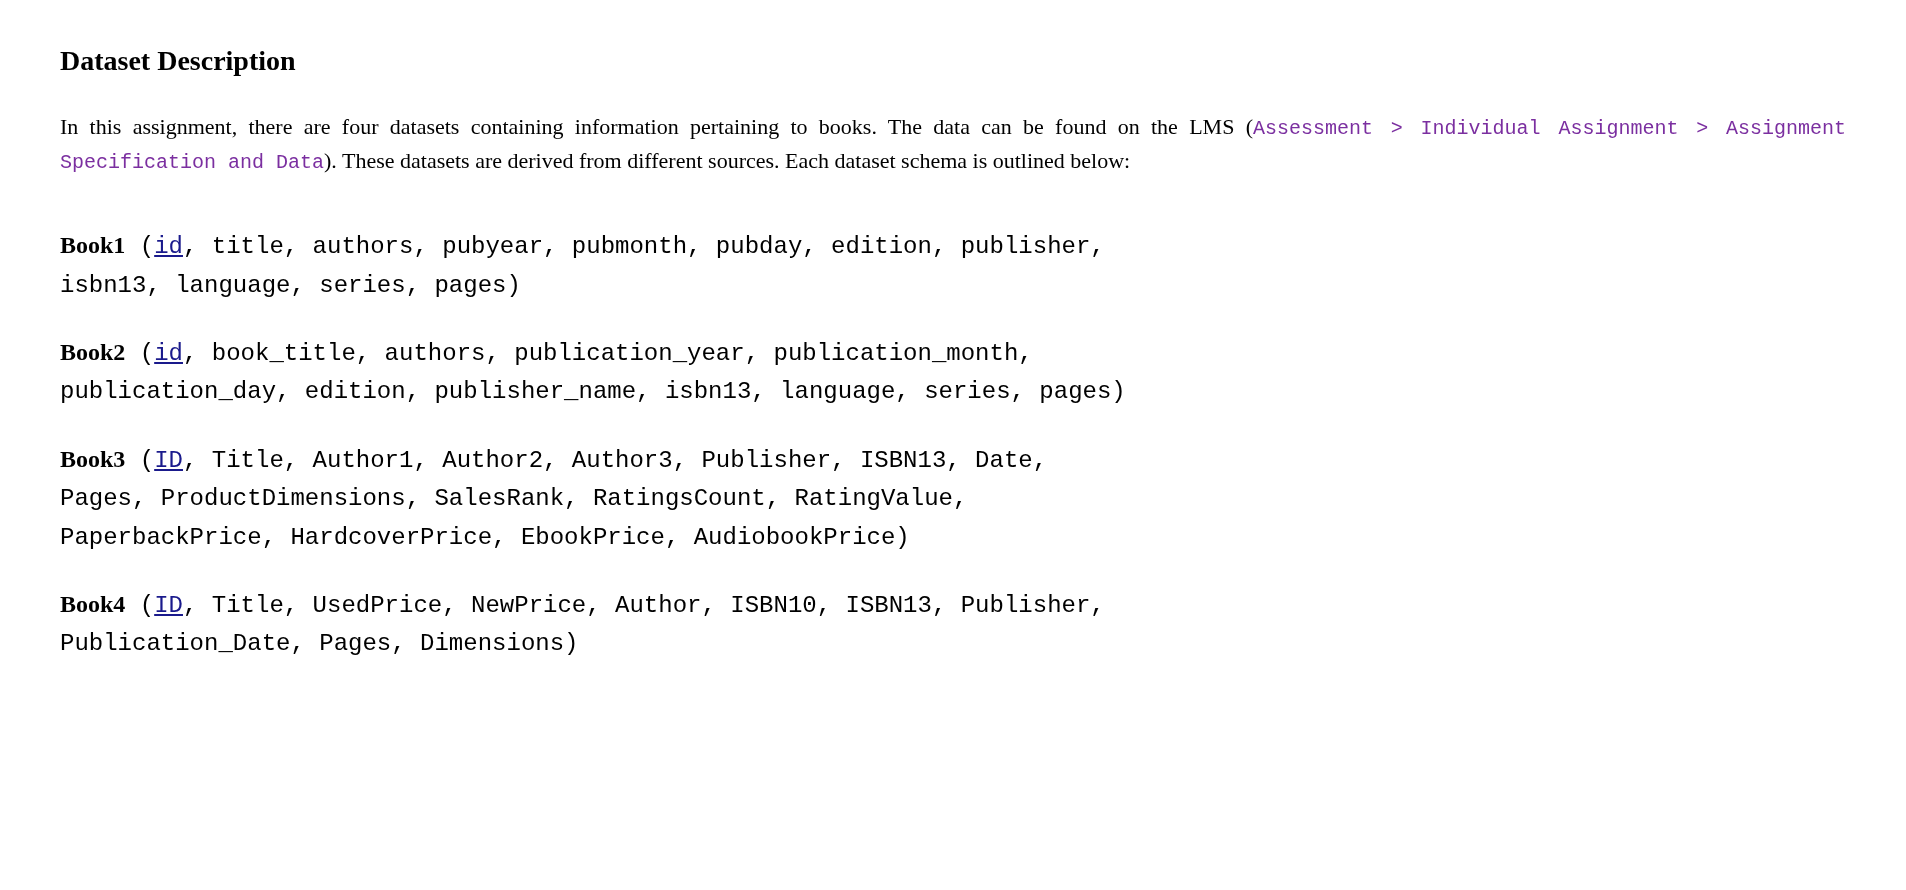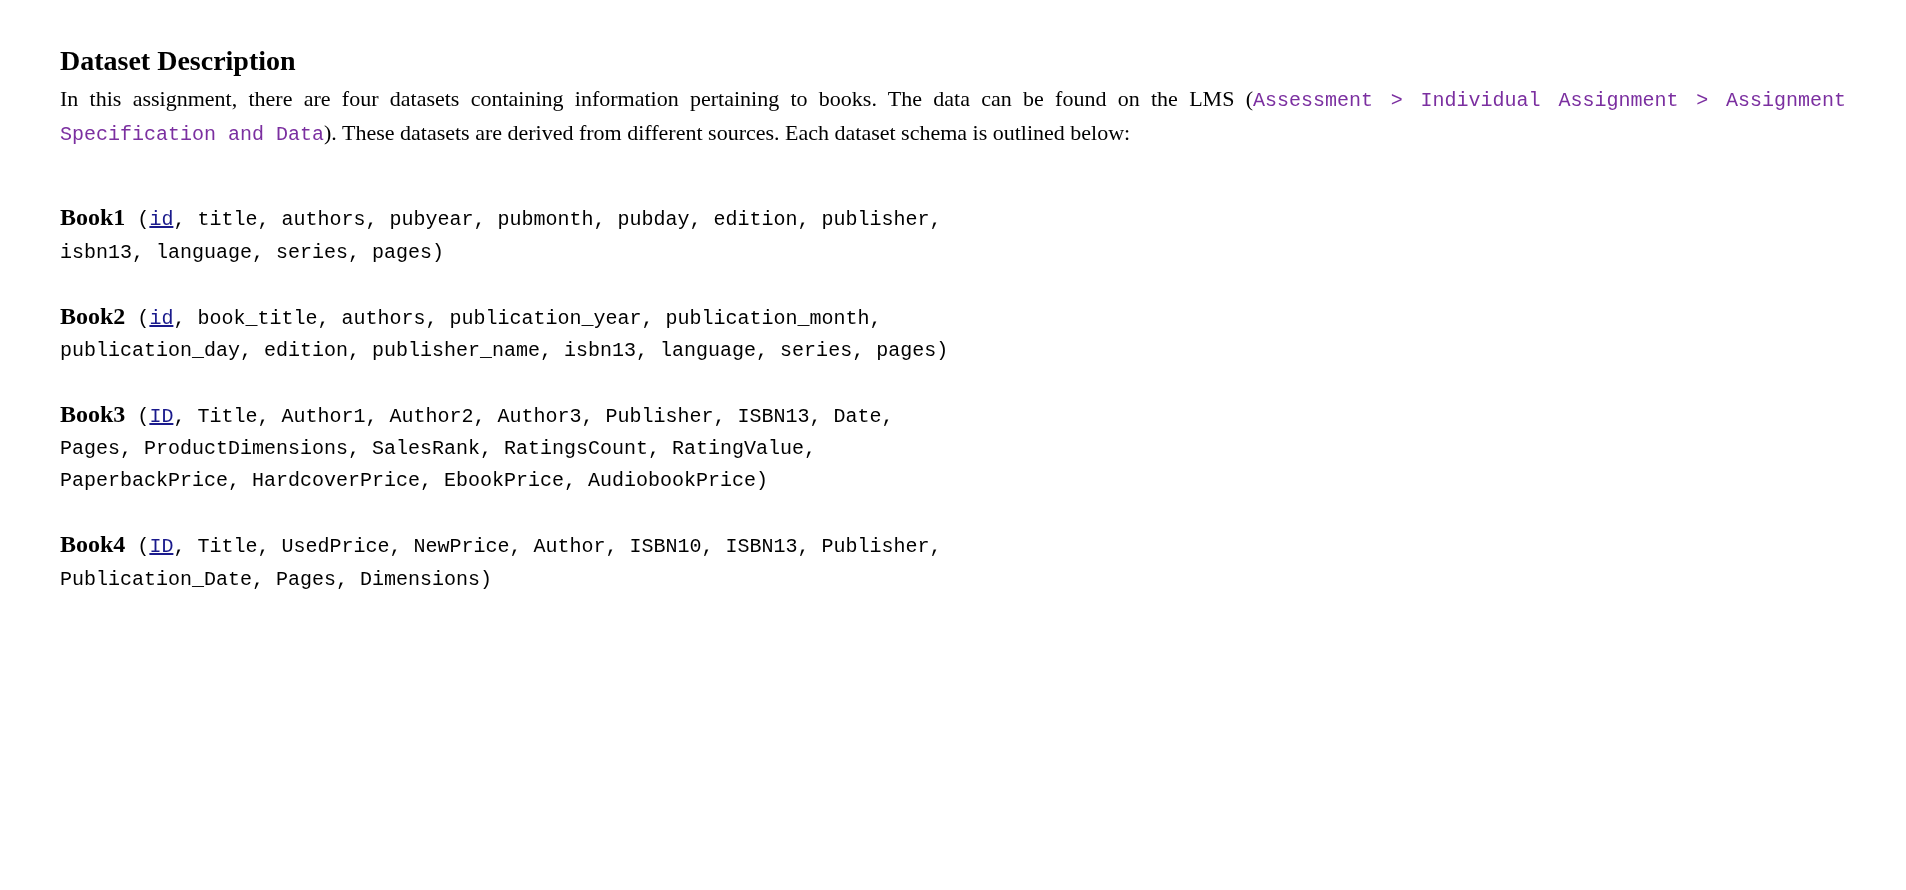--- a/index.html
+++ b/index.html
@@ -15,20 +15,21 @@
       line-height: 1.5;
       color: #000000;
       padding: 40px 60px;
       max-width: 1906px;
     }
 
     h1 {
       font-size: 28px;
       font-weight: bold;
       font-family: Georgia, 'Times New Roman', serif;
+      margin-bottom: 28px;
     }
 
     .intro-paragraph {
       margin-bottom: 48px;
       text-align: justify;
       font-size: 22px;
       line-height: 1.55;
     }
 
     .lms-path {
@@ -45,21 +46,21 @@
     }
 
     .schema-label {
       font-family: Georgia, 'Times New Roman', serif;
       font-weight: bold;
       font-size: 24px;
     }
 
     .schema-text {
       font-family: 'Courier New', Courier, monospace;
-      font-size: 20px;
+      font-size: 24px;
     }
 
     .underlined-id {
       text-decoration: underline;
       color: #1a1a8c;
       font-family: 'Courier New', Courier, monospace;
     }
   </style>
 </head>
 <body>

